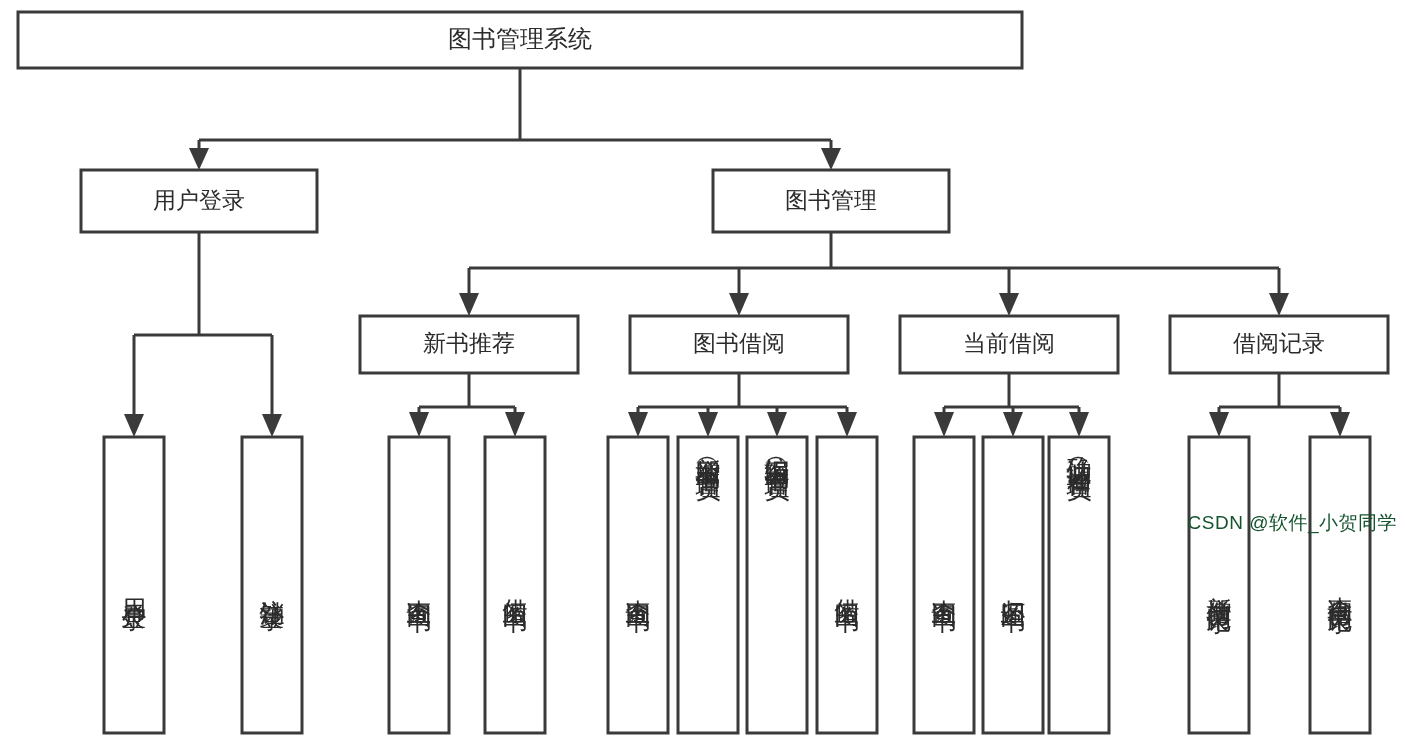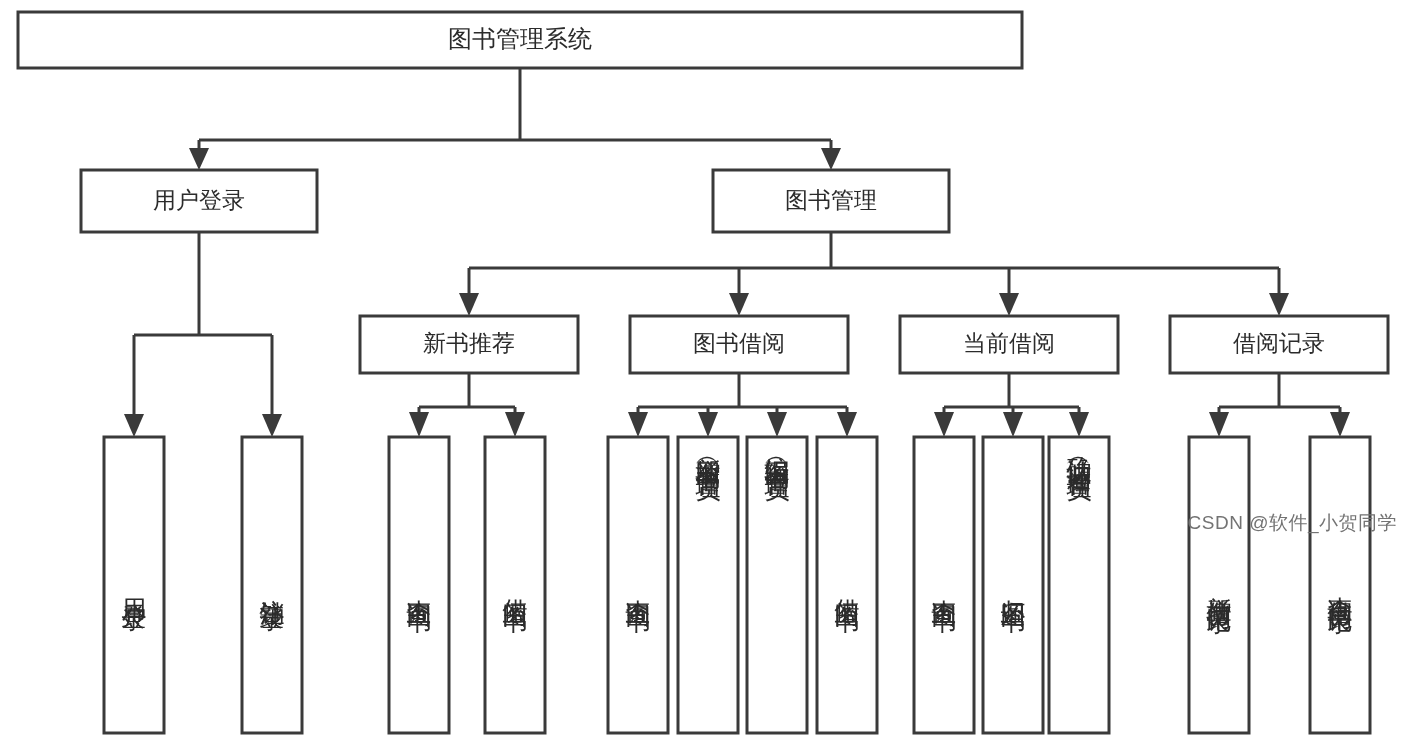--- a/index.html
+++ b/index.html
@@ -70,21 +70,21 @@
     color: #2b2b2b;
     white-space: nowrap;
     text-align: center;
   }
   .watermark {
     position: absolute;
     right: 8px;
     bottom: 4px;
     font-family: "Liberation Sans", "DejaVu Sans", sans-serif;
     font-size: 19px;
-    color: #737373;
+    color: #14532d;
     letter-spacing: 0.5px;
     white-space: nowrap;
     user-select: none;
   }
 </style>
 </head>
 <body>
 
 <div id="diagram-root">
 

